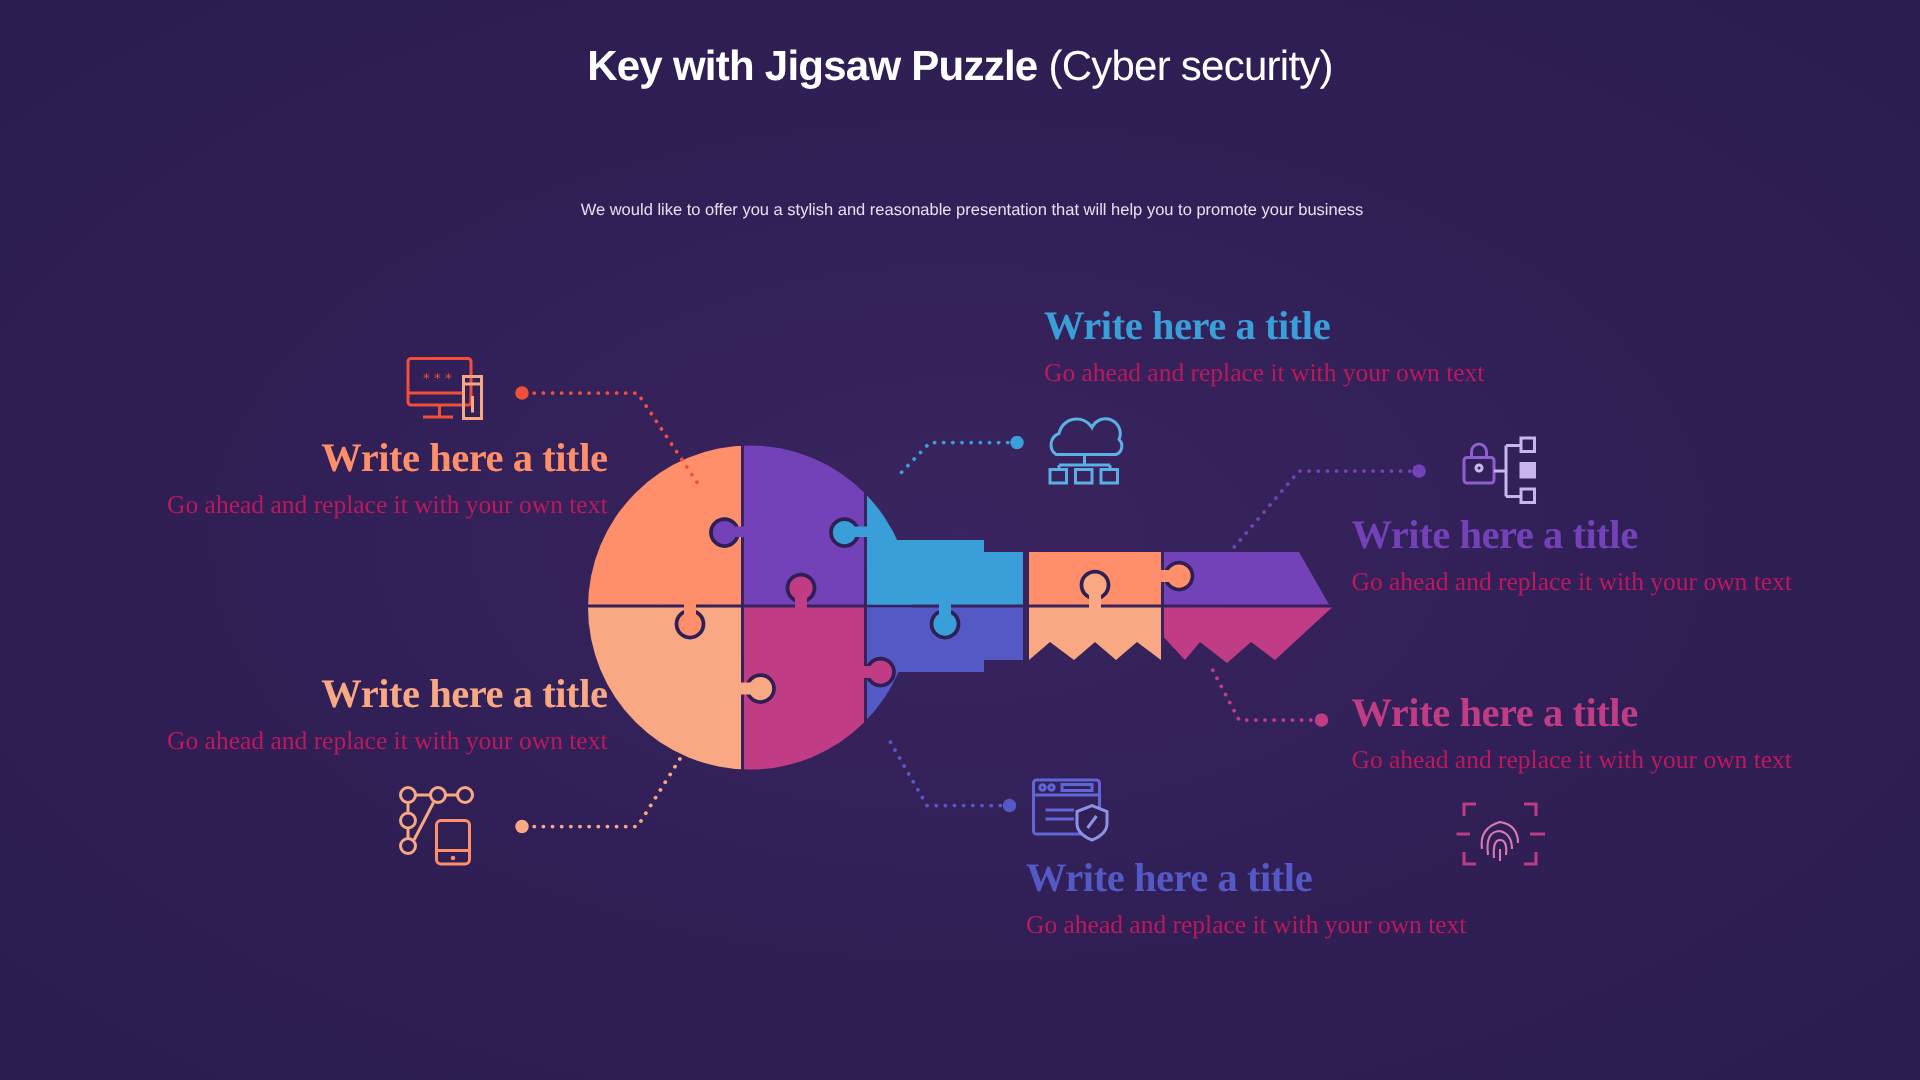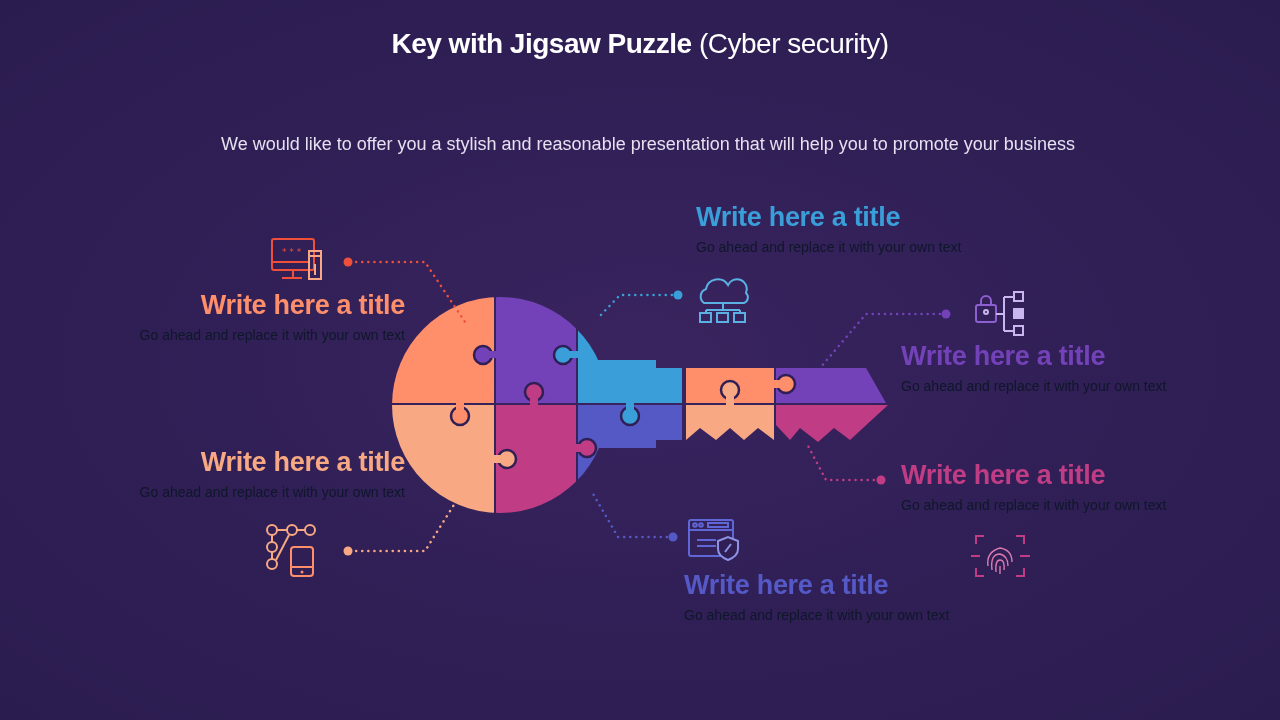--- a/index.html
+++ b/index.html
@@ -10,25 +10,25 @@
     color: #fff;
   }
   .title {
     position: absolute; left: 0; right: 0; top: 28px; text-align: center;
     font-size: 28px; color: #fff; letter-spacing: -0.5px;
   }
   .title b { font-weight: bold; }
   .title span.light { font-weight: normal; }
   .subtitle {
     position: absolute; left: 0; right: 0; top: 134px; text-align: center;
-    font-size: 18px; color: #e6e0f0; margin-left: 16px;
+    font-size: 11px; color: #e6e0f0; margin-left: 16px;
   }
-  .block { position: absolute; }
+  .block { position: absolute; font-family: Liberation Serif, serif; }
   .block .h { font-size: 27px; font-weight: bold; letter-spacing: -0.3px; white-space: nowrap; }
-  .block .p { font-size: 14px; color: #0f172a; margin-top: 6px; white-space: nowrap; }
+  .block .p { font-size: 17px; color: #be185d; margin-top: 6px; white-space: nowrap; }
   .right { text-align: right; }
   svg.art { position: absolute; left: 0; top: 0; }
 </style>
 </head>
 <body>
 
 <div class="title">
   <b>Key with Jigsaw Puzzle</b>
   <span class="light">(Cyber security)</span>
 </div>

